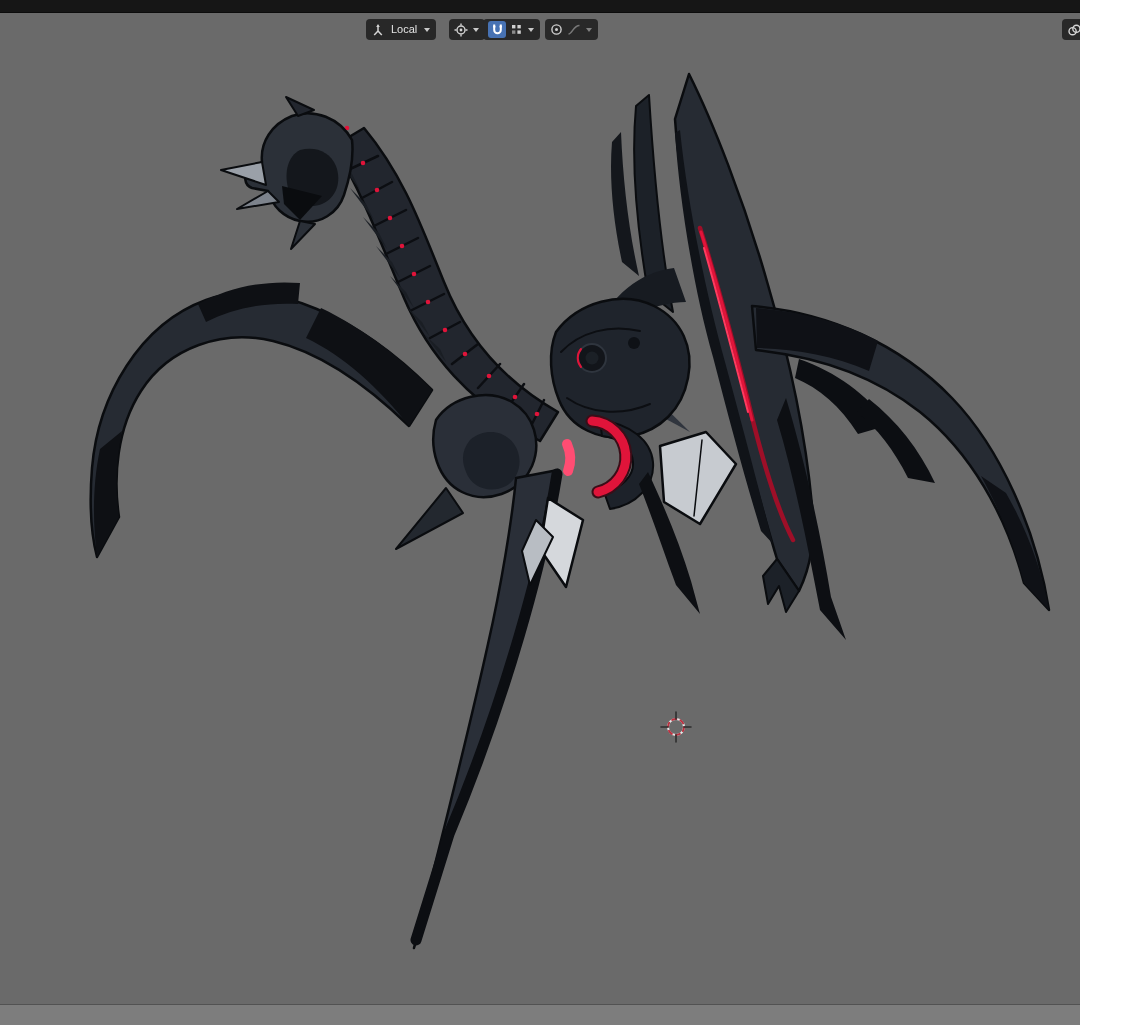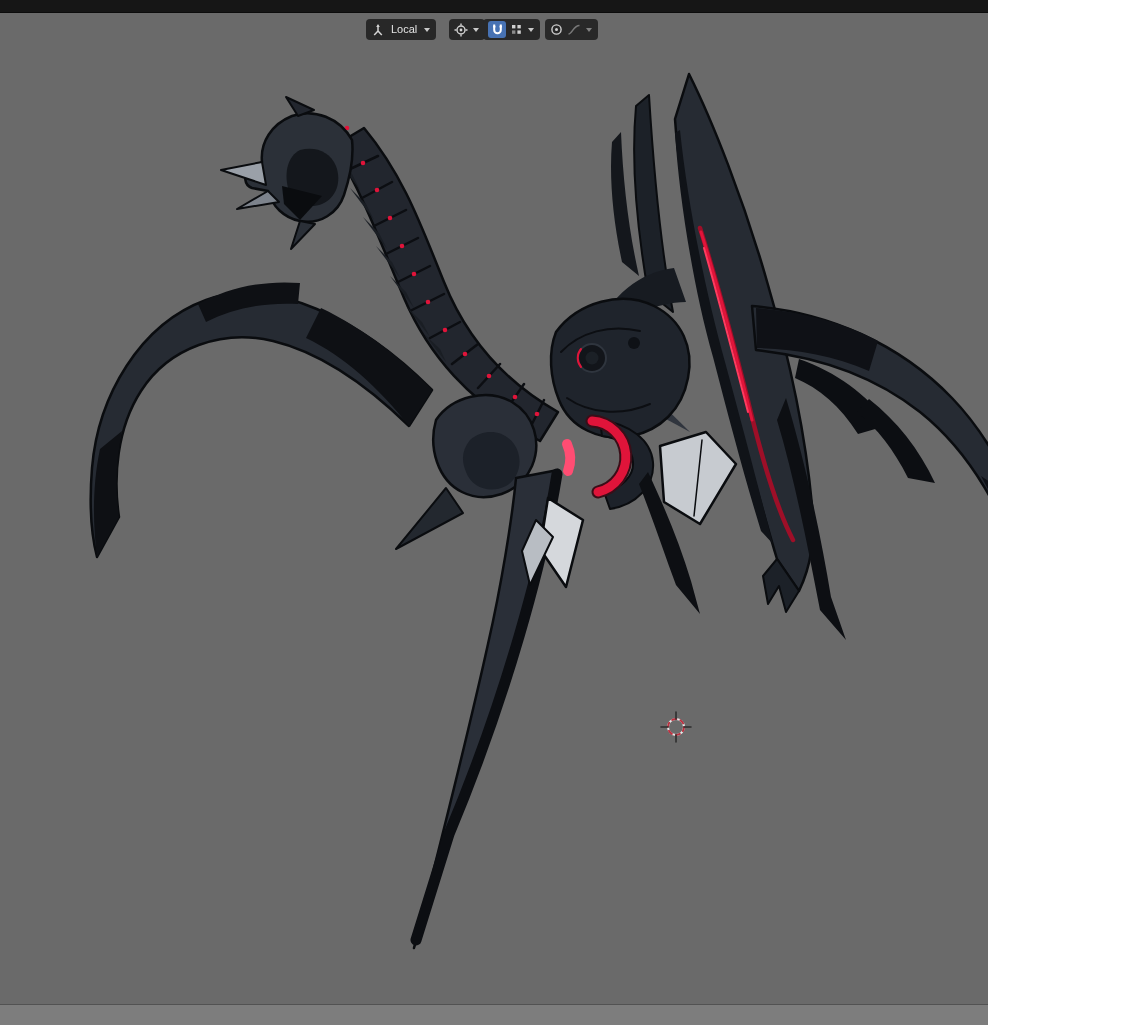--- a/index.html
+++ b/index.html
@@ -2,21 +2,21 @@
 <html style="--accent-blue: #4772b3; --red-accent: #e0143a; --red-bright: #ff4d73; --viewport-bg: #6a6a6a; --topbar-bg: #161616; --chip-bg: #282828; --chip-text: #e2e2e2; --statusbar-bg: #7d7d7d;"><head>
 <meta charset="utf-8">
 <style>
   :root{
     --accent-blue:#4772b3; --red-accent:#e0143a; --red-bright:#ff4d73;
     --viewport-bg:#6a6a6a; --topbar-bg:#161616; --chip-bg:#282828;
     --chip-text:#e2e2e2; --statusbar-bg:#7d7d7d;
   }
   html,body{margin:0;padding:0;}
   .screen{
-    position:relative;width:988px;height:1025px;overflow:hidden;
+    position:relative;width:1080px;height:1025px;overflow:hidden;
     background:var(--viewport-bg);
     font-family:"Liberation Sans","DejaVu Sans",sans-serif;
   }
   .topbar{position:absolute;top:0;left:0;right:0;height:12px;background:var(--topbar-bg);border-bottom:1px solid #0c0c0c;}
   .statusbar{position:absolute;bottom:0;left:0;right:0;height:20px;background:var(--statusbar-bg);border-top:1px solid #525252;}
   .canvas-wrap{position:absolute;inset:0;}
   .artwork{position:absolute;top:0;left:0;width:1132px;height:1025px;}
   .chip{
     position:absolute;top:19px;height:21px;background:var(--chip-bg);
     border-radius:4px;display:flex;align-items:center;padding:0 5px;gap:4px;

